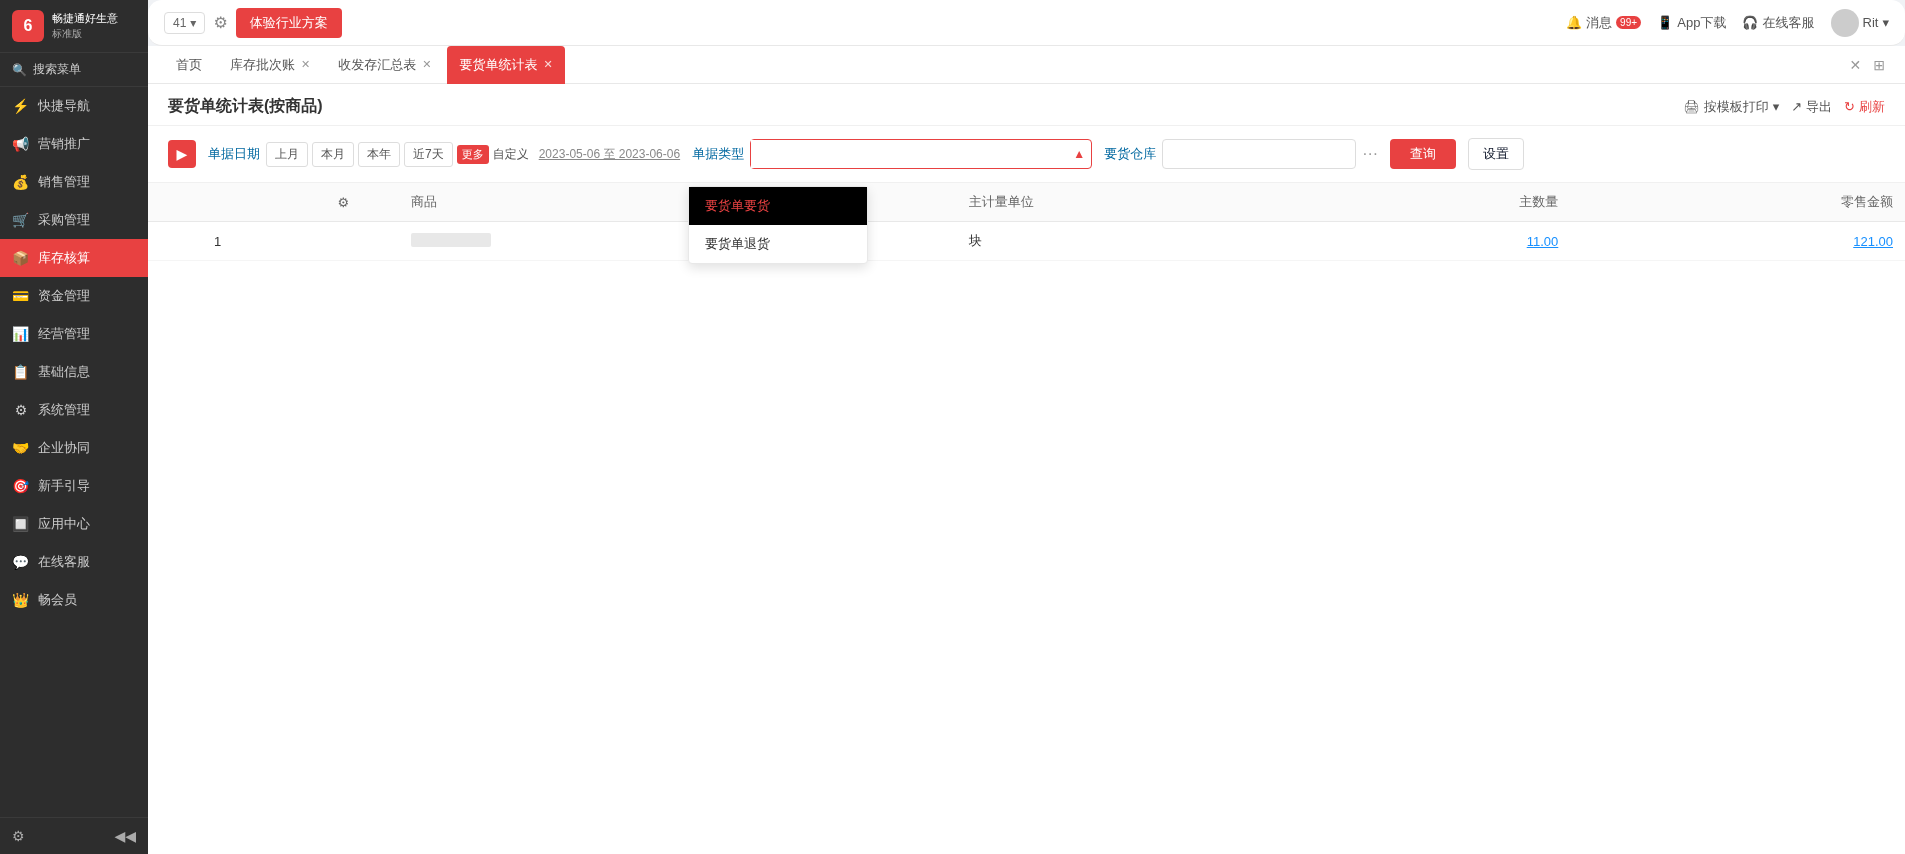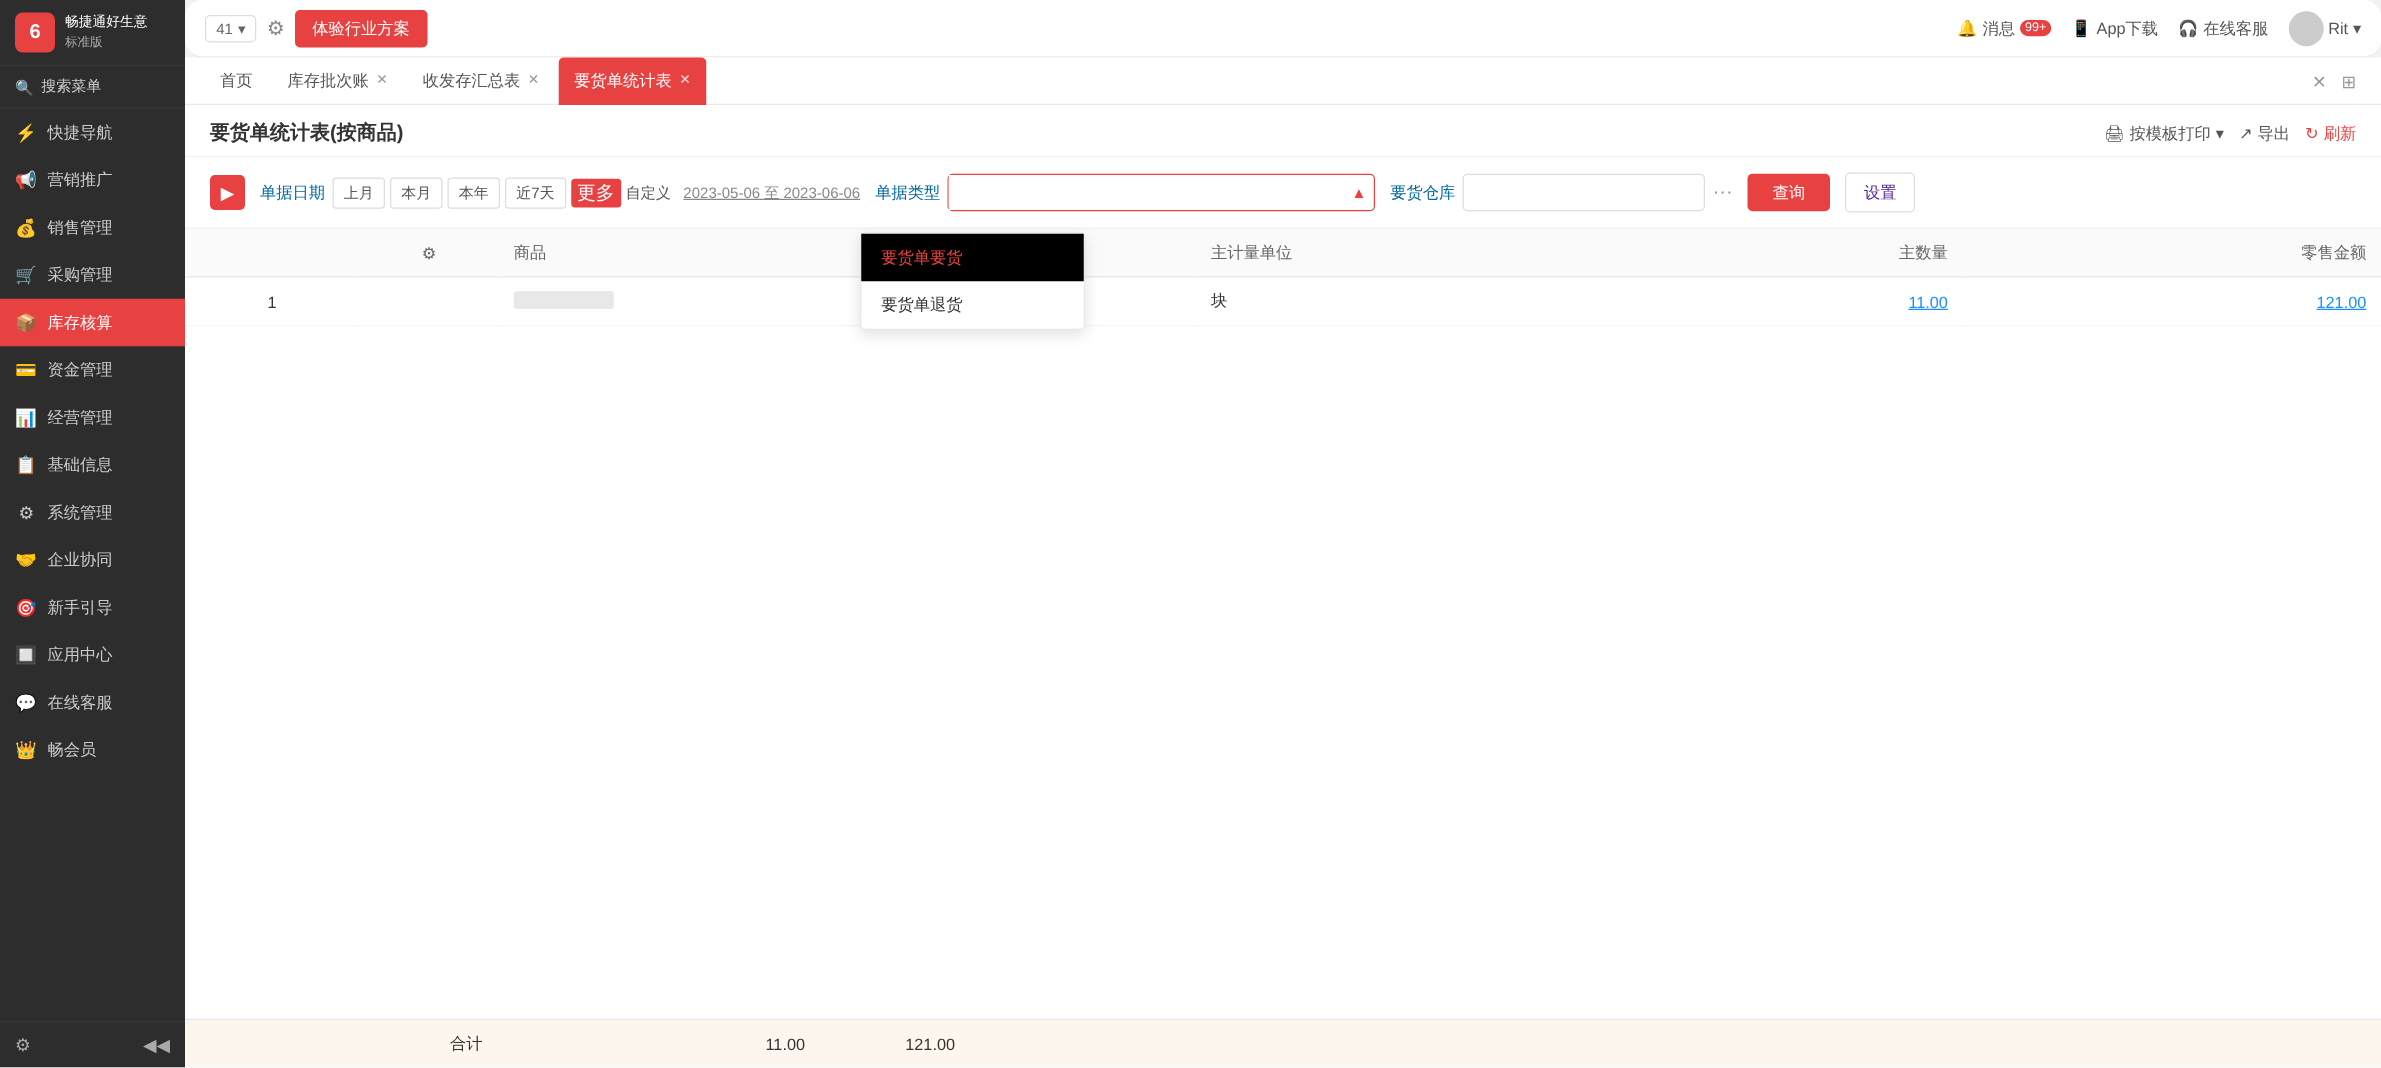--- a/index.html
+++ b/index.html
@@ -312,21 +312,21 @@
       border: 1px solid #ddd;
       border-radius: 3px;
       cursor: pointer;
       font-size: 12px;
       color: #555;
       background: white;
     }
     .date-badge {
       background: #e84141;
       color: white;
-      font-size: 15px;
+      font-size: 11px;
       padding: 2px 5px;
       border-radius: 3px;
       cursor: pointer;
     }
     .date-custom {
       font-size: 12px;
       color: #555;
       cursor: pointer;
     }
     .date-range {
@@ -388,21 +388,21 @@
       background: #e84141;
       color: white;
       border: none;
       padding: 6px 20px;
       border-radius: 4px;
       cursor: pointer;
       font-size: 13px;
     }
     .settings-btn {
       background: white;
-      color: #4c1d95;
+      color: #0f172a;
       border: 1px solid #ddd;
       padding: 6px 14px;
       border-radius: 4px;
       cursor: pointer;
       font-size: 13px;
     }
 
     
     .dropdown-menu {
       position: absolute;
@@ -731,21 +731,16 @@
                 <span class="num-link">11.00</span>
               </td>
               <td class="col-amount">
                 <span class="num-link">121.00</span>
               </td>
             </tr>
           </tbody>
         </table>
       </div>
 
-      <div class="table-footer">
-        <span class="footer-label">合计</span>
-        <span class="footer-val" style="margin-left:150px;">11.00</span>
-        <span class="footer-val">121.00</span>
-      </div>
 
     </div>
   </div>
 </div>
 
 </body></html>

